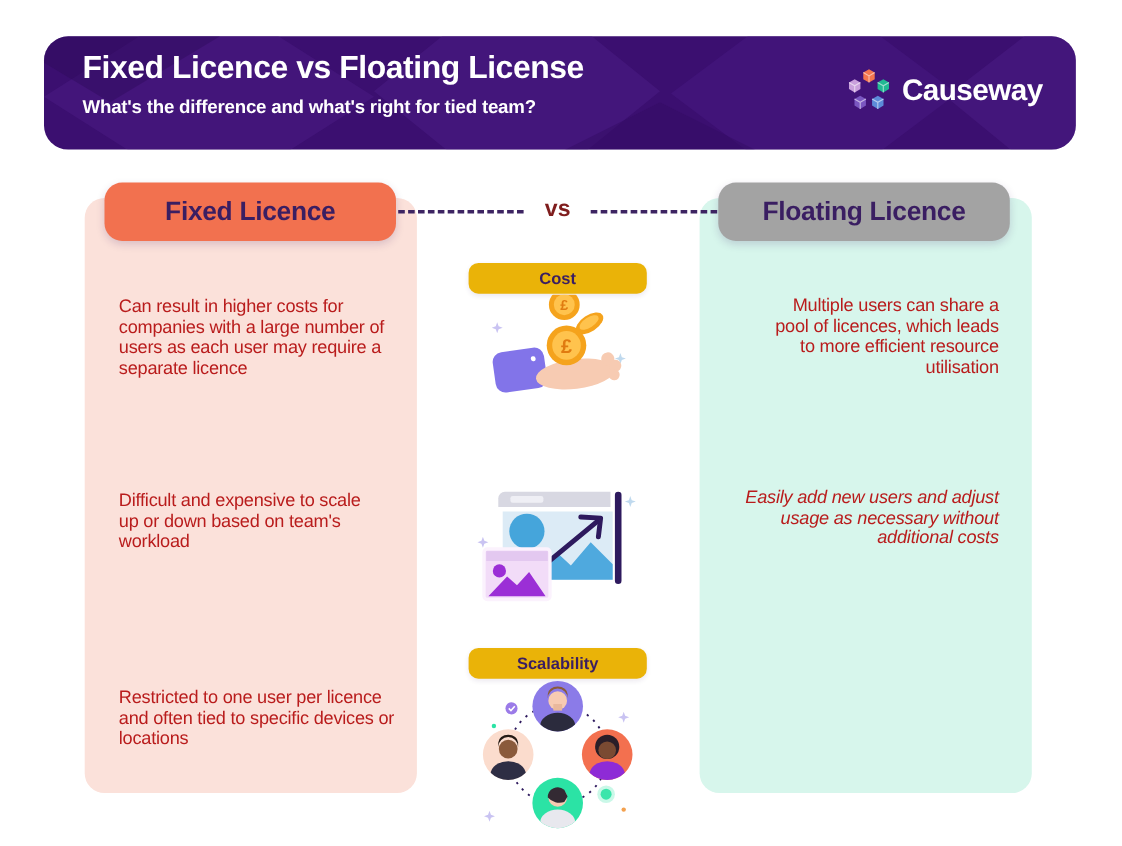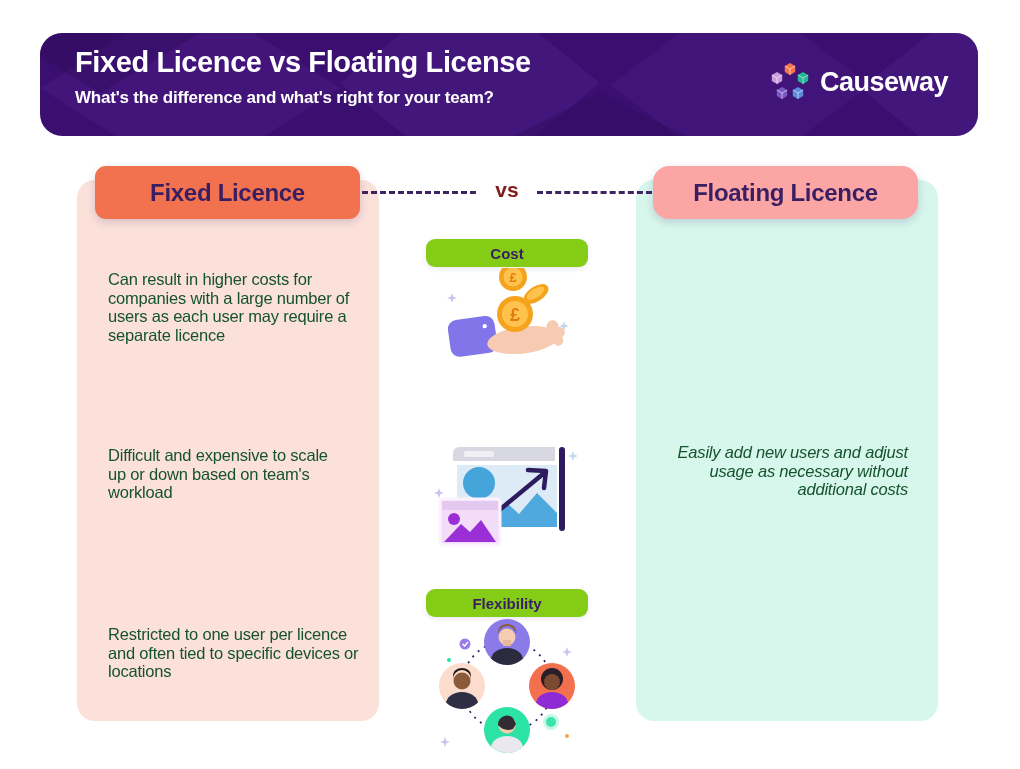--- a/index.html
+++ b/index.html
@@ -19,39 +19,39 @@
   
   .panel { position:absolute; top:180px; width:302px; height:541px; border-radius:18px; }
   .panel-left  { left:77px;  background:#FBE1DA; }
   .panel-right { left:636px; background:#D7F6EC; }
 
   
   .pill { position:absolute; top:166px; width:265px; height:53px; border-radius:16px;
           display:flex; align-items:center; justify-content:center;
           font-size:24px; font-weight:bold; color:#3A1E62; letter-spacing:-0.3px;
           box-shadow:0 3px 8px rgba(60,30,100,0.18); }
-  .pill-left  { left:95px;  background:#F2714F;border-radius:11px; }
-  .pill-right { left:653px; background:#fca5a5; }
+  .pill-left  { left:95px;  background:#F2714F; }
+  .pill-right { left:653px; background:#a3a3a3; }
 
   
   .dash { position:absolute; top:191px; height:0; border-top:3px dashed #3D2462; }
   .dash-left  { left:362px; width:114px; }
   .dash-right { left:537px; width:115px; }
   .vs { position:absolute; left:479px; top:178px; width:56px; text-align:center;
         font-size:21px; font-weight:bold; color:#7f1d1d; }
 
   
-  .cat-pill { position:absolute; left:426px; width:162px; height:28px; background:#84cc16;
+  .cat-pill { position:absolute; left:426px; width:162px; height:28px; background:#eab308;
               border-radius:9px; display:flex; align-items:center; justify-content:center;
               font-size:15px; font-weight:bold; color:#3A1E62;
               box-shadow:0 2px 5px rgba(60,30,100,0.10); }
   .cat-0 { top:239px; } .cat-1 { top:409px; } .cat-2 { top:589px; }
 
   
-  .pt { position:absolute; font-size:16.5px; line-height:1.13; color:#14532d; letter-spacing:-0.2px; }
+  .pt { position:absolute; font-size:16.5px; line-height:1.13; color:#b91c1c; letter-spacing:-0.2px; }
   .pt.left  { left:108px; text-align:left; }
   .pt.right { right:112px; text-align:right; }
   .l1 { top:270px; width:258px; } .l2 { top:446px; width:238px; } .l3 { top:625px; width:254px; }
   .r1 { top:269px; width:218px; } .r2 { top:443px; width:238px;font-style:italic; } .r3 { top:623px; width:228px; }
 
   
   .illus { position:absolute; }
   .illus-cost { left:428px; top:268px; }
   .illus-scal { left:433px; top:443px; }
   .illus-flex { left:433px; top:616px; }
@@ -65,21 +65,21 @@
     <svg class="hdr-pattern" width="938" height="103" viewBox="0 0 938 103">
       <polygon points="150,-40 300,55 150,150 0,55" fill="#4A1B84" opacity="0.55"></polygon>
       <polygon points="430,-55 560,50 430,155 300,50" fill="#4C1D86" opacity="0.5"></polygon>
       <polygon points="700,-45 830,52 700,150 570,52" fill="#4A1B84" opacity="0.45"></polygon>
       <polygon points="930,-30 1040,55 930,145 820,55" fill="#4C1D86" opacity="0.5"></polygon>
       <polygon points="60,-60 160,0 60,60 -40,0" fill="#2F0A5C" opacity="0.45"></polygon>
       <polygon points="560,60 660,110 460,110" fill="#340C63" opacity="0.5"></polygon>
     </svg>
     <div class="hdr-text">
       <h1>Fixed Licence vs Floating License</h1>
-      <p>What's the difference and what's right for your team?</p>
+      <p>What's the difference and what's right for tied team?</p>
     </div>
     <div class="brand">
       <svg width="46" height="46" viewBox="0 0 46 46">
         <g>
           <path d="M23,4 L28.2,7 L28.2,13 L23,16 L17.8,13 L17.8,7 Z" fill="#F4764F"></path>
           <path d="M17.8,7 L23,10 L28.2,7 M23,10 L23,16" stroke="rgba(255,255,255,0.55)" stroke-width="1" fill="none"></path>
         </g>
         <g>
           <path d="M10,13 L15.2,16 L15.2,22 L10,25 L4.8,22 L4.8,16 Z" fill="#C9A0DC"></path>
           <path d="M4.8,16 L10,19 L15.2,16 M10,19 L10,25" stroke="rgba(255,255,255,0.55)" stroke-width="1" fill="none"></path>
@@ -112,26 +112,27 @@
   </div>
 
   <div class="dash dash-left"></div>
   <div class="vs">vs</div>
   <div class="dash dash-right"></div>
 
   <div class="cat-pill cat-0">
     <span>Cost</span>
   </div>
   <div class="cat-pill cat-2">
-    <span>Flexibility</span>
+    <span>Scalability</span>
   </div>
 
   <p class="pt left l1">Can result in higher costs for companies with a large number of users as each user may require a separate licence</p>
   <p class="pt left l2">Difficult and expensive to scale up or down based on team's workload</p>
   <p class="pt left l3">Restricted to one user per licence and often tied to specific devices or locations</p>
+  <p class="pt right r1">Multiple users can share a pool of licences, which leads to more efficient resource utilisation</p>
   <p class="pt right r2">Easily add new users and adjust usage as necessary without additional costs</p>
 
   <svg class="illus illus-cost" width="158" height="102" viewBox="0 0 158 102">
     <defs>
       <path id="spark" d="M0,-5 L1.3,-1.3 L5,0 L1.3,1.3 L0,5 L-1.3,1.3 L-5,0 L-1.3,-1.3 Z"></path>
     </defs>
     <use href="#spark" x="0" y="0" transform="translate(24,30)" fill="#C9C3F2"></use>
     <use href="#spark" x="0" y="0" transform="translate(136,58)" fill="#BFD9EE"></use>
     <g>
       <circle cx="85" cy="9" r="14" fill="#F5A31C"></circle>

